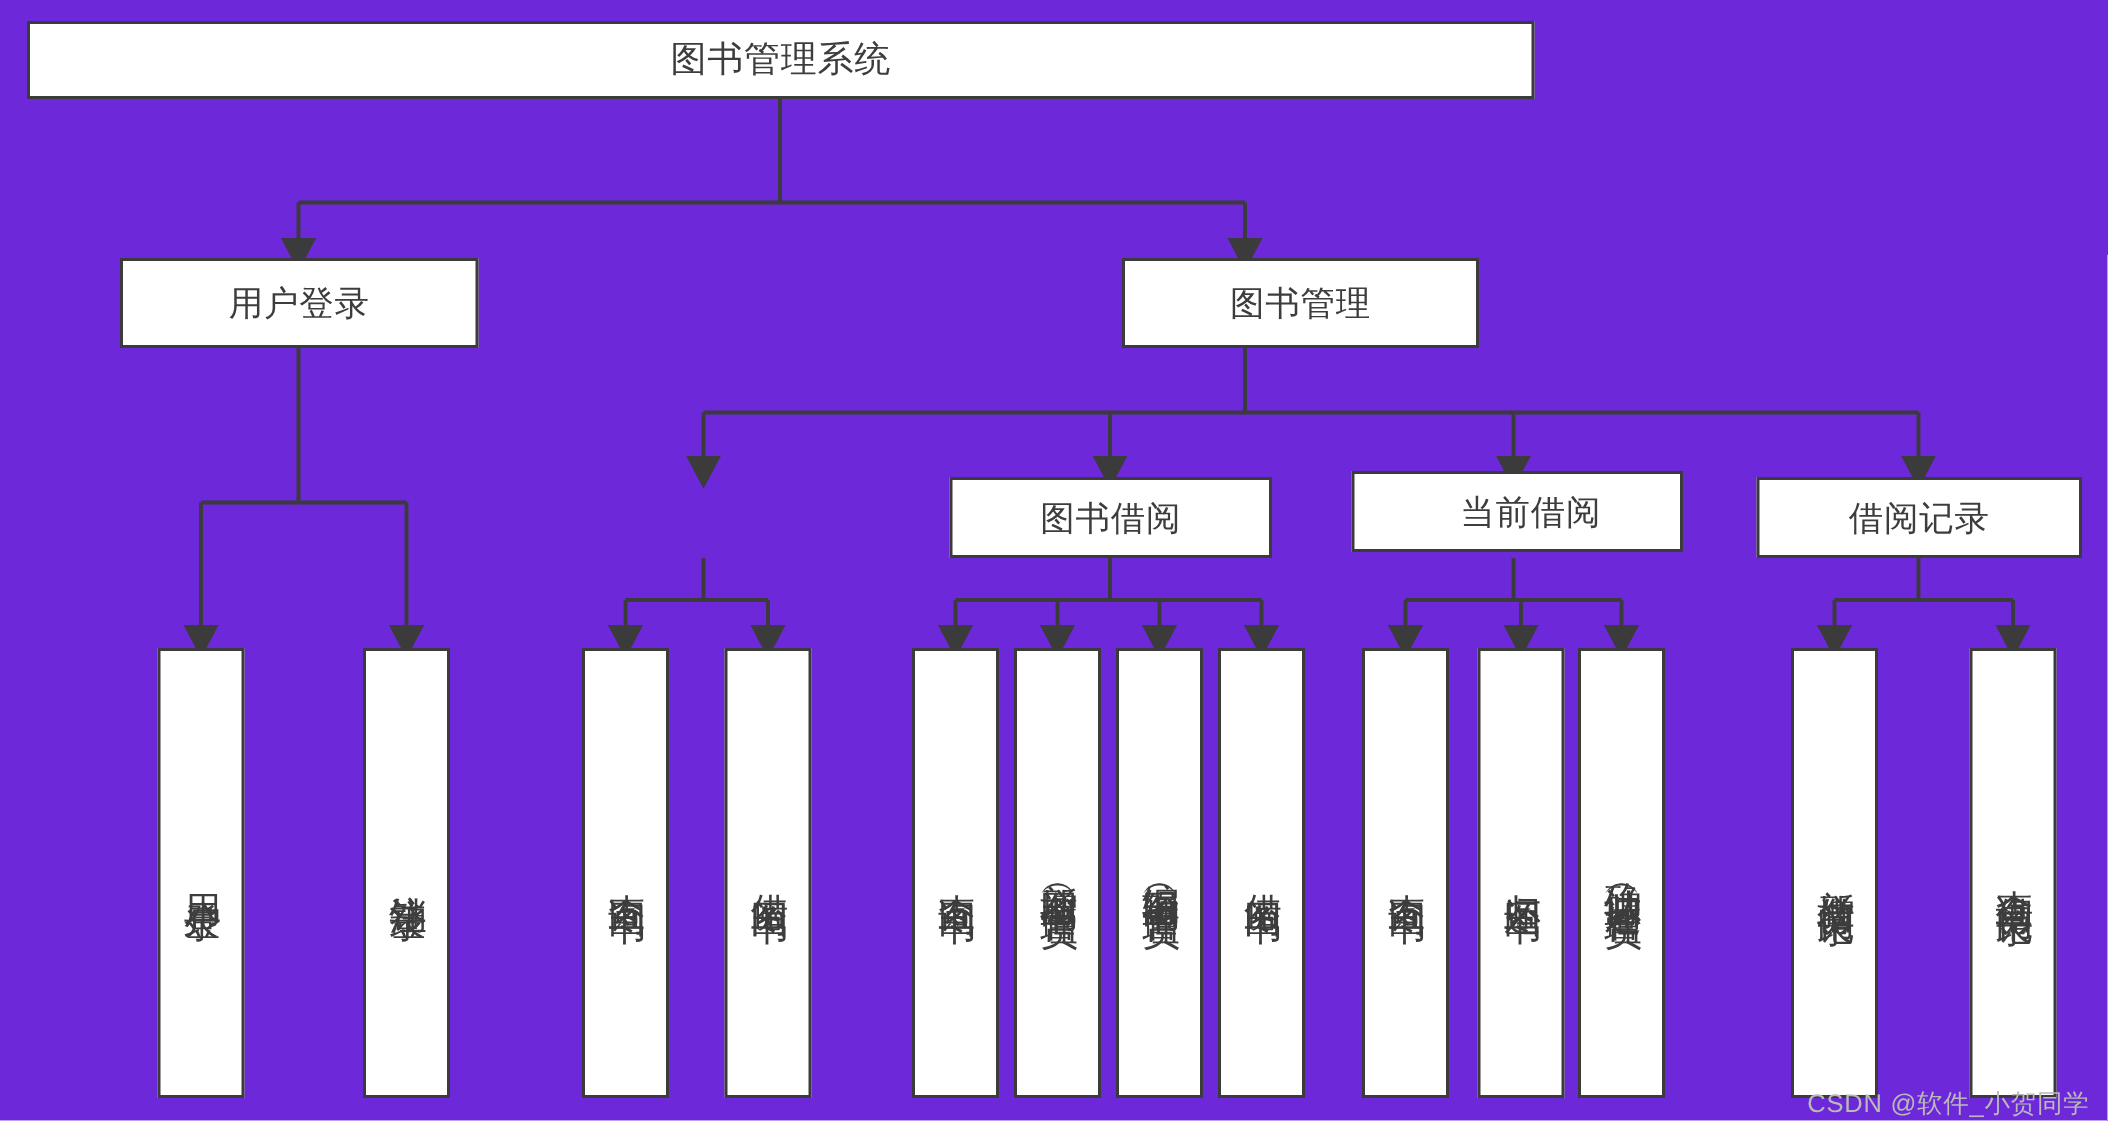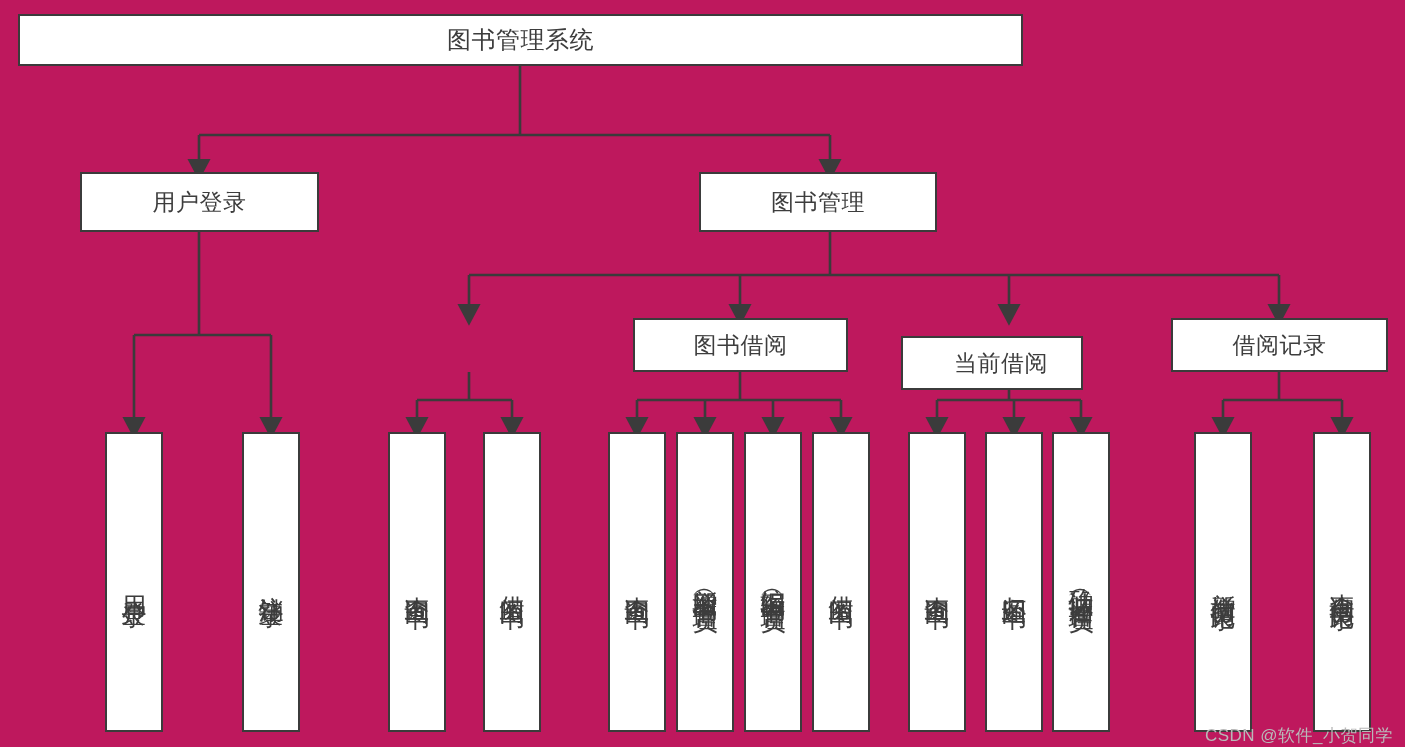--- a/index.html
+++ b/index.html
@@ -8,21 +8,21 @@
     padding: 0;
     background: #ffffff;
   }
   body {
     font-family: "Liberation Sans", "DejaVu Sans", sans-serif;
   }
   #canvas {
     position: relative;
     width: 1405px;
     height: 747px;
-    background: #be185d;
+    background: #6d28d9;
     overflow: hidden;
   }
   #edges {
     position: absolute;
     left: 0;
     top: 0;
     width: 1405px;
     height: 747px;
     pointer-events: none;
   }
@@ -131,28 +131,28 @@
     </g>
   </svg>
 
   <div class="node h root" style="left:18px; top:14px; width:1005px; height:52px;">
     <span class="label">图书管理系统</span>
   </div>
 
   <div class="node h" style="left:80px; top:172px; width:239px; height:60px;">
     <span class="label">用户登录</span>
   </div>
-  <div class="node h" style="left:699px; top:172px; width:238px; height:60px;">
+  <div class="node h" style="left:748px; top:172px; width:238px; height:60px;">
     <span class="label">图书管理</span>
   </div>
 
   <div class="node h" style="left:633px; top:318px; width:215px; height:54px;">
     <span class="label">图书借阅</span>
   </div>
-  <div class="node h" style="left:901px; top:336px; width:182px; height:54px;padding-left:18px;">
+  <div class="node h" style="left:901px; top:314px; width:221px; height:54px;padding-left:18px;">
     <span class="label">当前借阅</span>
   </div>
   <div class="node h" style="left:1171px; top:318px; width:217px; height:54px;">
     <span class="label">借阅记录</span>
   </div>
 
   <div class="node v" style="left:105px; top:432px; width:58px; height:300px;">
     <span class="label">用户登录</span>
   </div>
   <div class="node v" style="left:242px; top:432px; width:58px; height:300px;">

